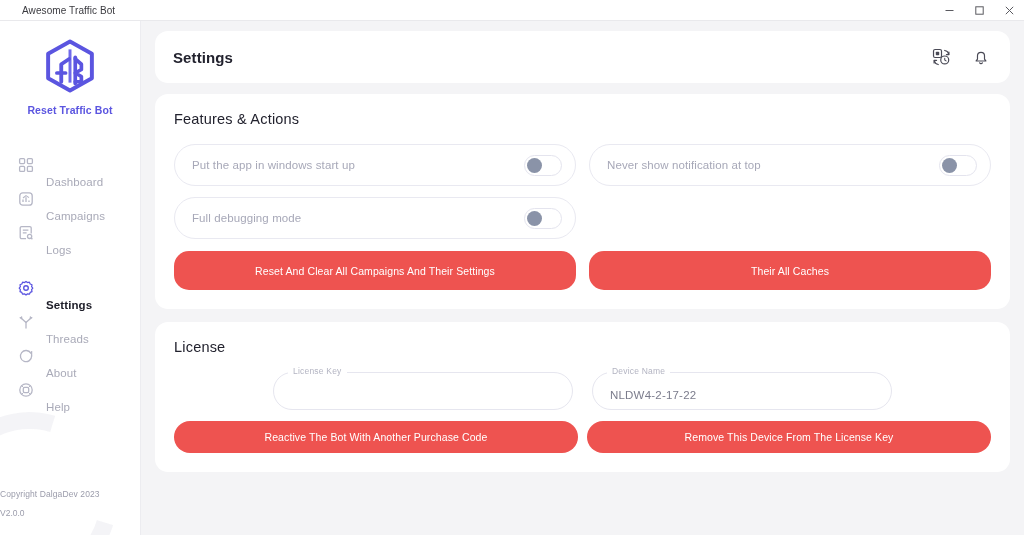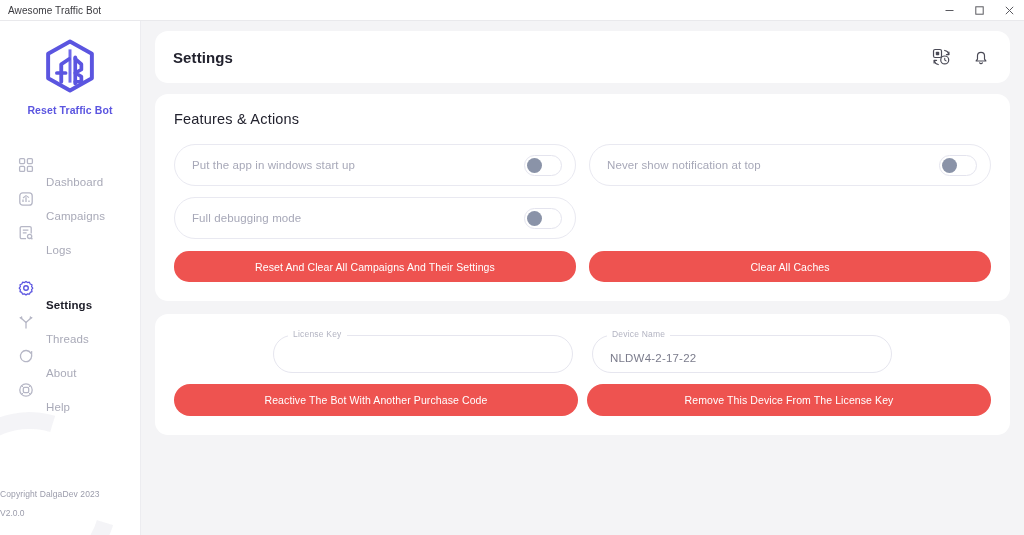--- a/index.html
+++ b/index.html
@@ -22,20 +22,21 @@
   
   .titlebar {
     position: absolute;
     top: 0; left: 0;
     width: 1024px;
     height: 21px;
     background: #ffffff;
     border-bottom: 1px solid #e9e9ec;
     display: flex;
     align-items: center;
+    padding-left: 14px;
   }
   .titlebar-title {
     font-size: 10px;
     color: #3a3a3f;
     padding-left: 8px;
     letter-spacing: 0.1px;
     white-space: nowrap;
   }
   .window-controls {
     margin-left: auto;
@@ -247,21 +248,21 @@
     background: #8a93a8;
   }
 
   .btn-row {
     margin-top: 12px;
     display: grid;
     grid-template-columns: 1fr 1fr;
     column-gap: 13px;
   }
   .btn-danger {
-    height: 31px;
+    height: 39px;
     border: none;
     border-radius: 15px;
     background: #ee5350;
     color: #ffffff;
     font-size: 10.5px;
     font-family: "Liberation Sans", sans-serif;
     letter-spacing: .1px;
     cursor: pointer;
     display: flex;
     align-items: center;
@@ -513,25 +514,26 @@
         <div class="toggle-row">
           <span class="toggle-label">Full debugging mode</span>
           <span class="switch">
             <span class="knob"></span>
           </span>
         </div>
       </div>
 
       <div class="btn-row">
         <button class="btn-danger">Reset And Clear All Campaigns And Their Settings</button>
-        <button class="btn-danger">Clear All Caches</button>
+        <button class="btn-danger">Their All Caches</button>
       </div>
     </div>
 
     <div class="card license-card">
+      <div class="section-title">License</div>
 
       <div class="fields-row">
         <div class="field">
           <div class="field-box"></div>
           <input class="field-input" type="text" value="" style="">
           <span class="field-legend">License Key</span>
         </div>
 
         <div class="field">
           <div class="field-box"></div>

